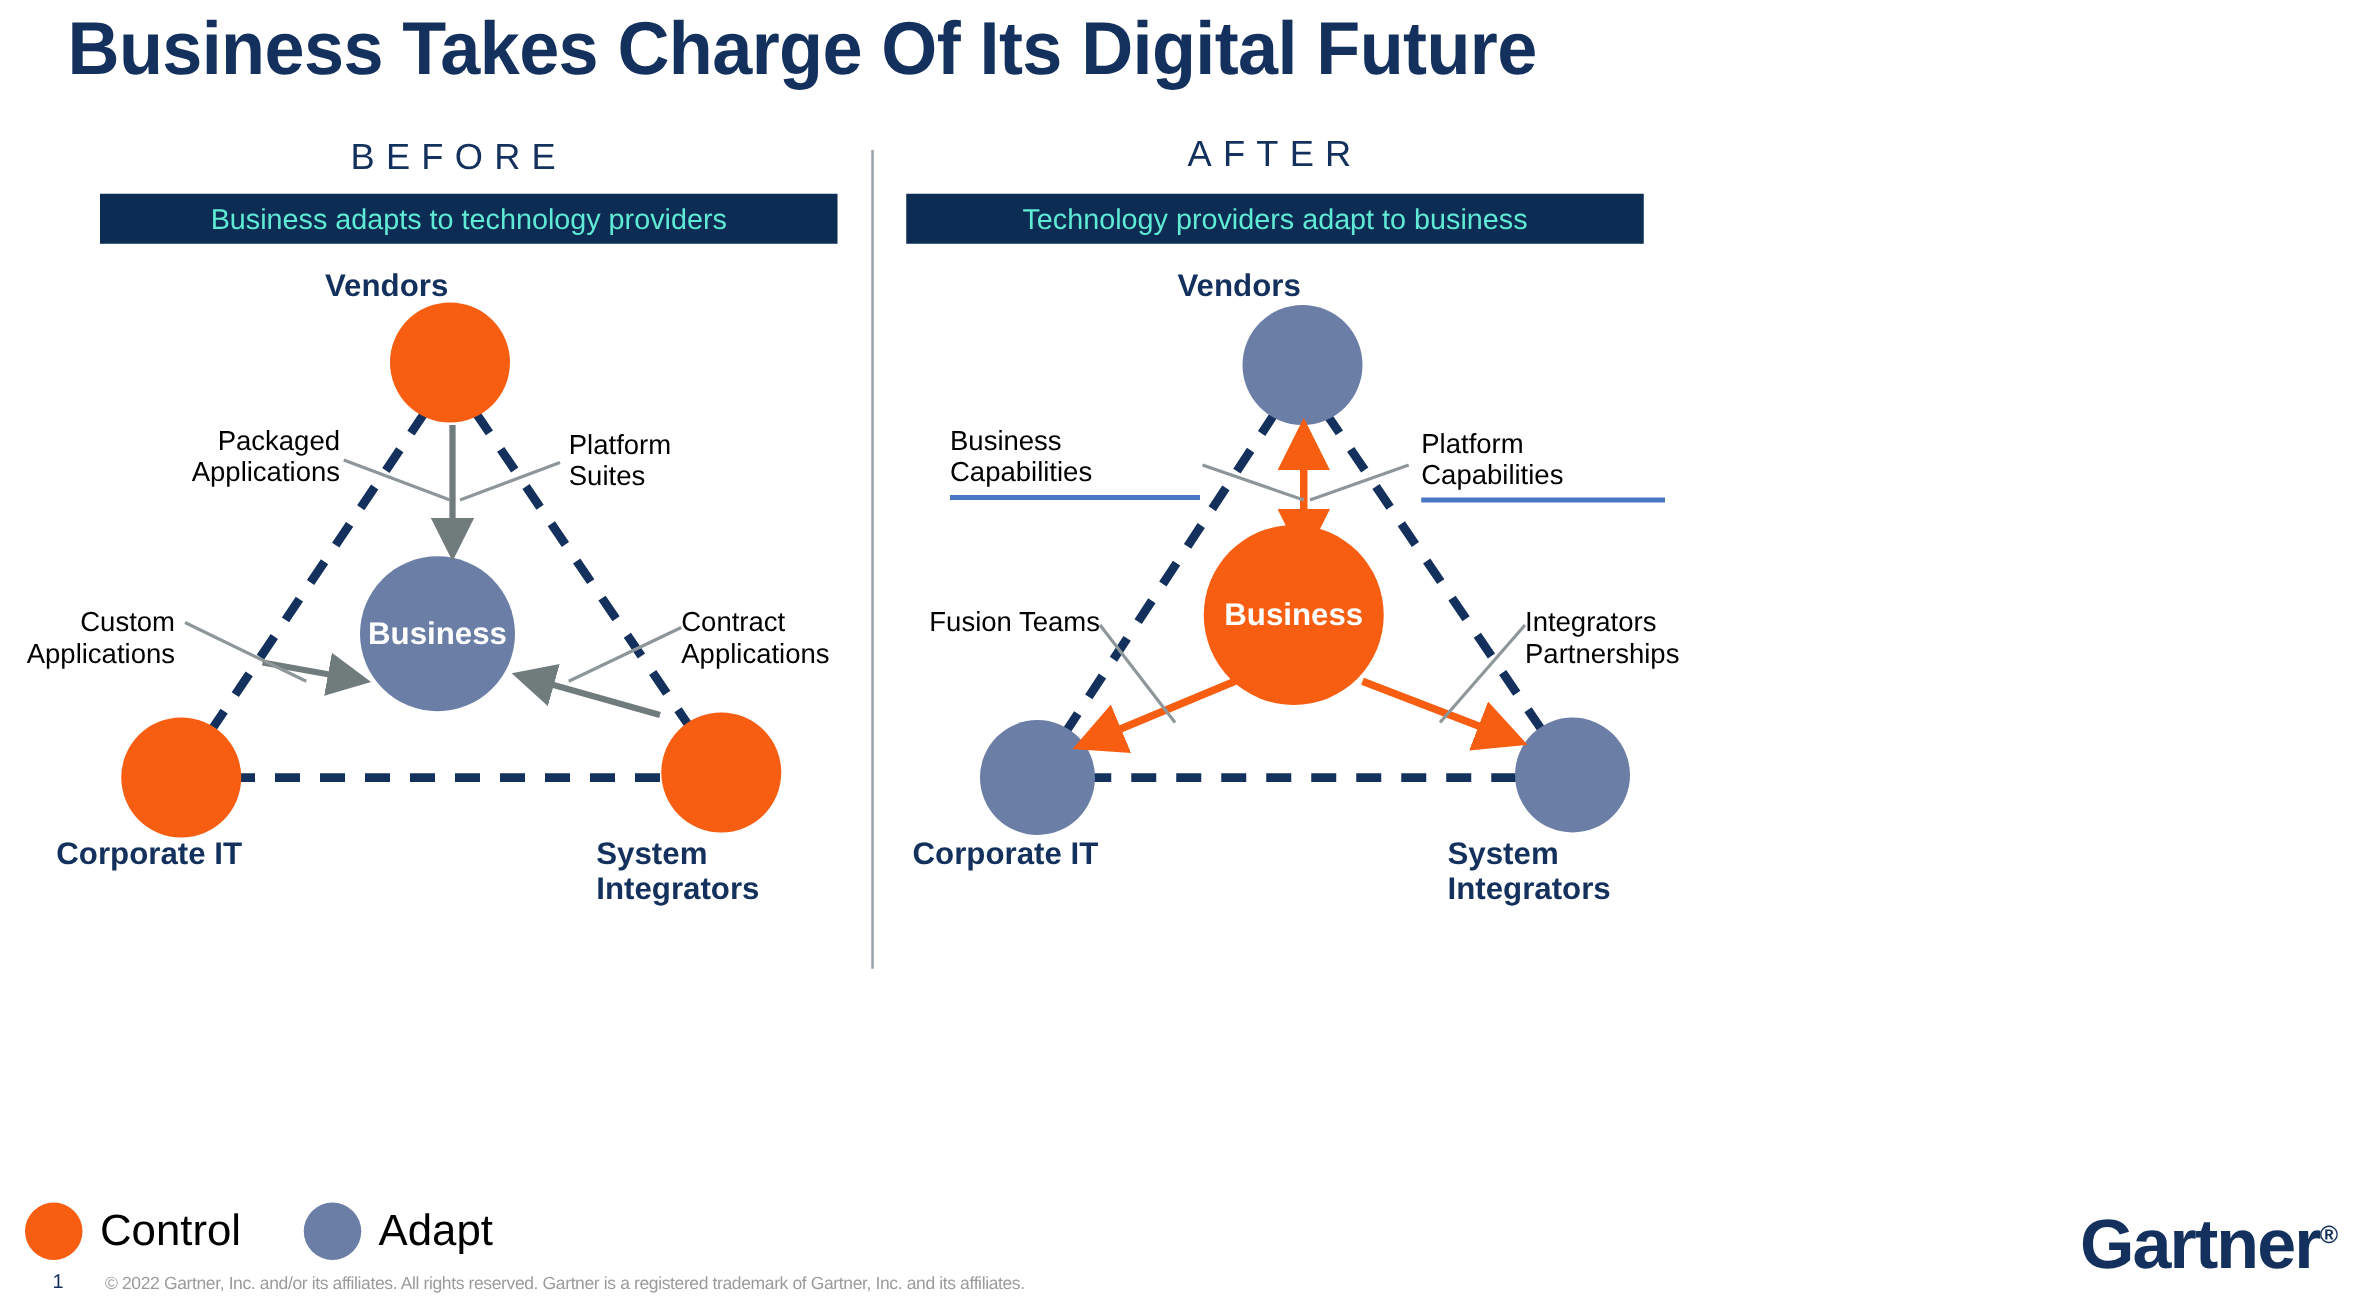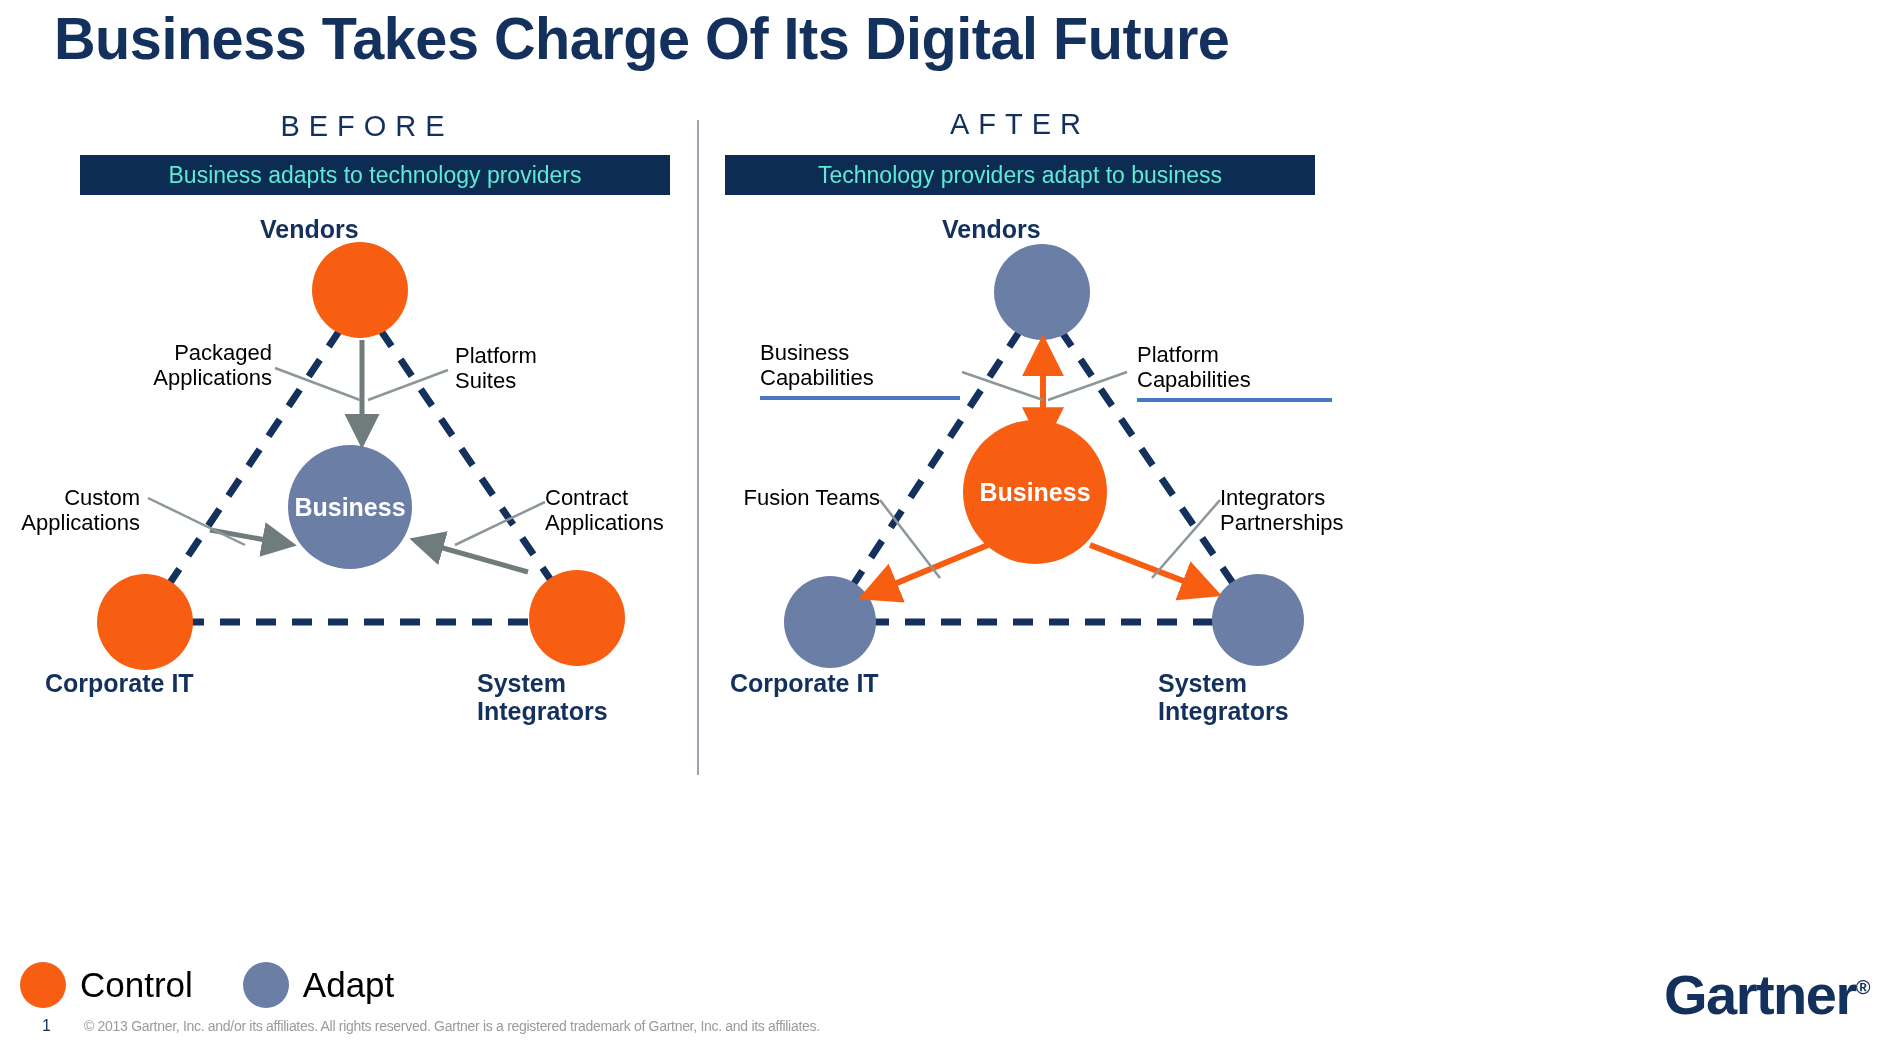--- a/index.html
+++ b/index.html
@@ -202,16 +202,16 @@
     <span class="legend-dot" style="background:#f75e11;"></span>
     <span class="legend-text">Control</span>
   </div>
   <div class="legend-group">
     <span class="legend-dot" style="background:#6b7ea6;"></span>
     <span class="legend-text">Adapt</span>
   </div>
 </div>
 
 <div id="page-number">1</div>
-<div id="copyright">© 2013 Gartner, Inc. and/or its affiliates. All rights reserved. Gartner is a registered trademark of Gartner, Inc. and its affiliates.</div>
+<div id="copyright">© 2022 Gartner, Inc. and/or its affiliates. All rights reserved. Gartner is a registered trademark of Gartner, Inc. and its affiliates.</div>
 <div id="gartner-logo">
   <span>Gartner</span><span class="reg">®</span>
 </div>
 
 </body></html>

